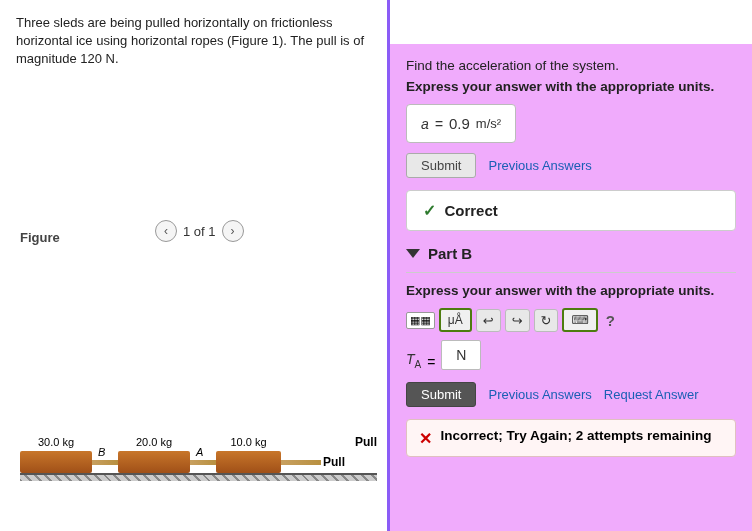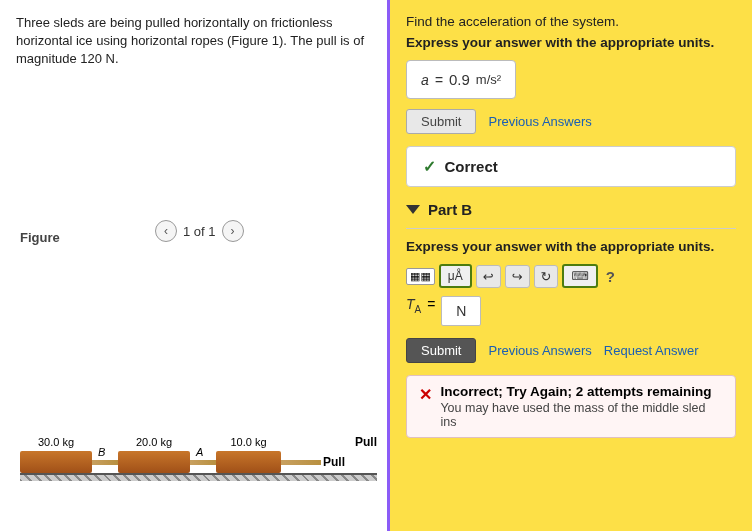--- a/index.html
+++ b/index.html
@@ -62,23 +62,24 @@
     .sled-diagram {
       position: absolute;
       bottom: 50px;
       left: 10px;
       right: 10px;
     }
 
     
     .right-panel {
       flex: 1;
-      background: #fde047;
+      background: #f0abfc;
       padding: 14px 16px;
       overflow-y: auto;
+      margin-top: 44px;
     }
 
     .question-title {
       font-size: 13.5px;
       color: #222;
       margin-bottom: 6px;
     }
 
     .question-bold {
       font-weight: bold;
@@ -220,21 +221,21 @@
     .toolbar-question {
       font-size: 15px;
       font-weight: bold;
       color: #555;
       margin-left: 4px;
     }
 
     
     .input-row {
       display: flex;
-      align-items: flex-start;
+      align-items: flex-end;
       gap: 6px;
       margin-bottom: 12px;
     }
 
     .var-label {
       font-size: 14px;
       font-style: italic;
       color: #333;
     }
 
@@ -427,17 +428,16 @@
     <button class="btn-submit" style="background:#555; color:#fff; border-color:#444;">Submit</button>
     <a class="link-text">Previous Answers</a>
     <a class="link-text">Request Answer</a>
   </div>
 
   
   <div class="incorrect-box">
     <span class="x-icon">✕</span>
     <div>
       <div class="incorrect-title">Incorrect; Try Again; 2 attempts remaining</div>
-      <div class="incorrect-sub">You may have used the mass of the middle sled ins</div>
     </div>
   </div>
 
 </div>
 
 </body></html>

